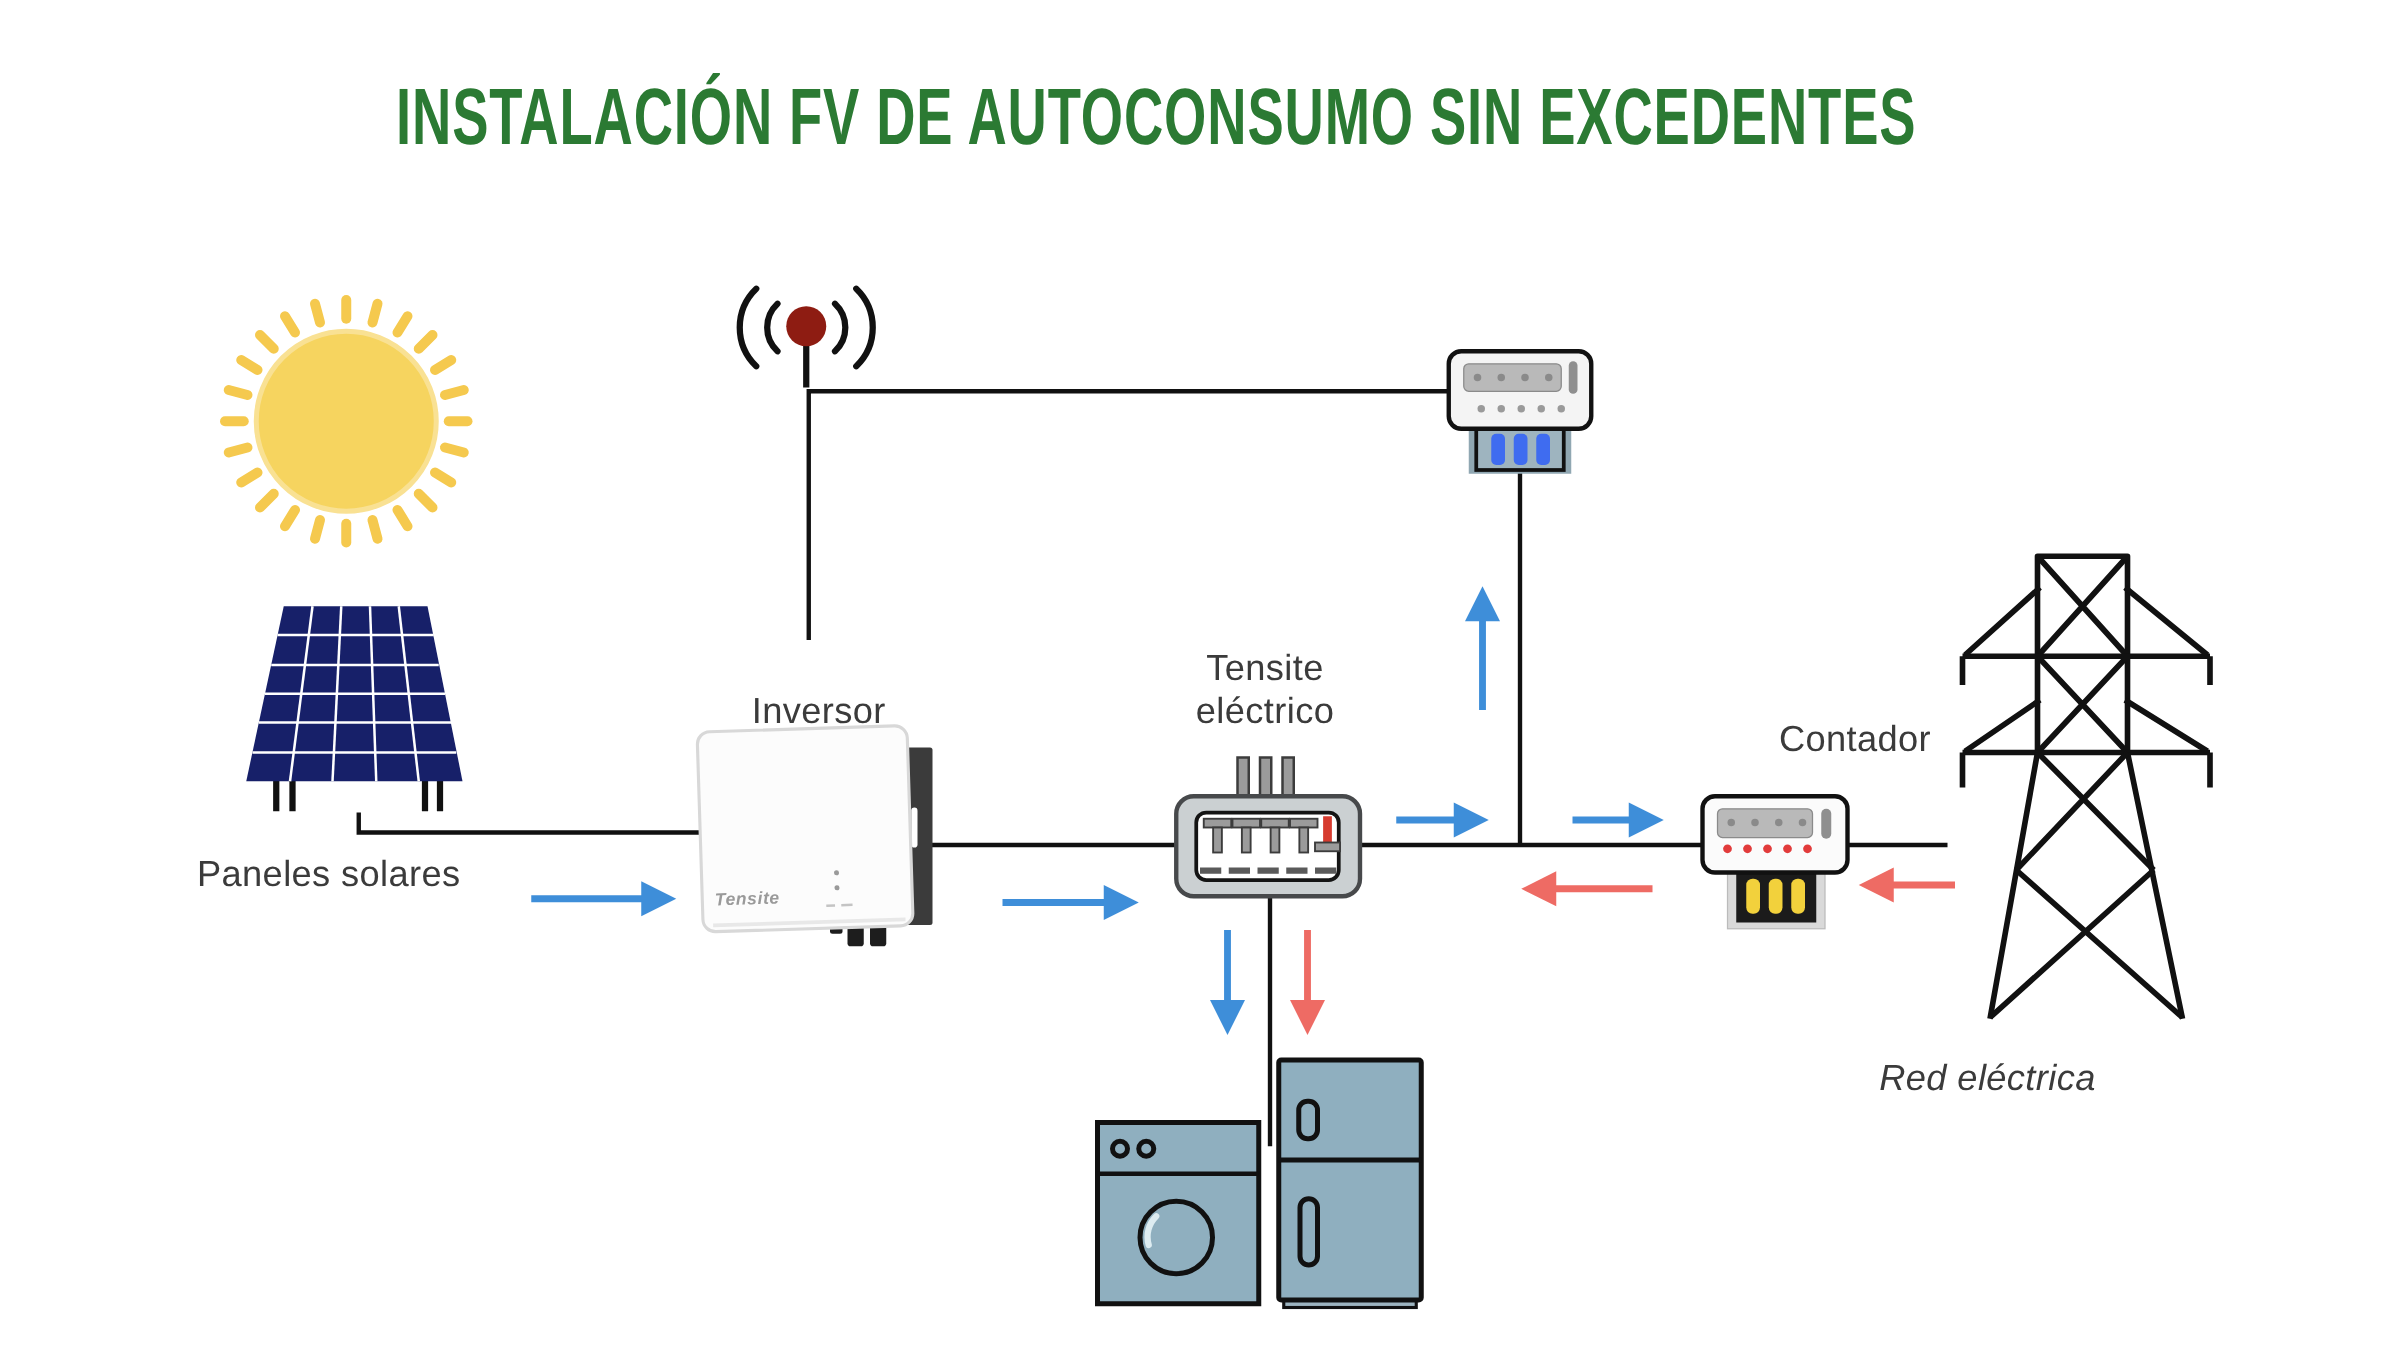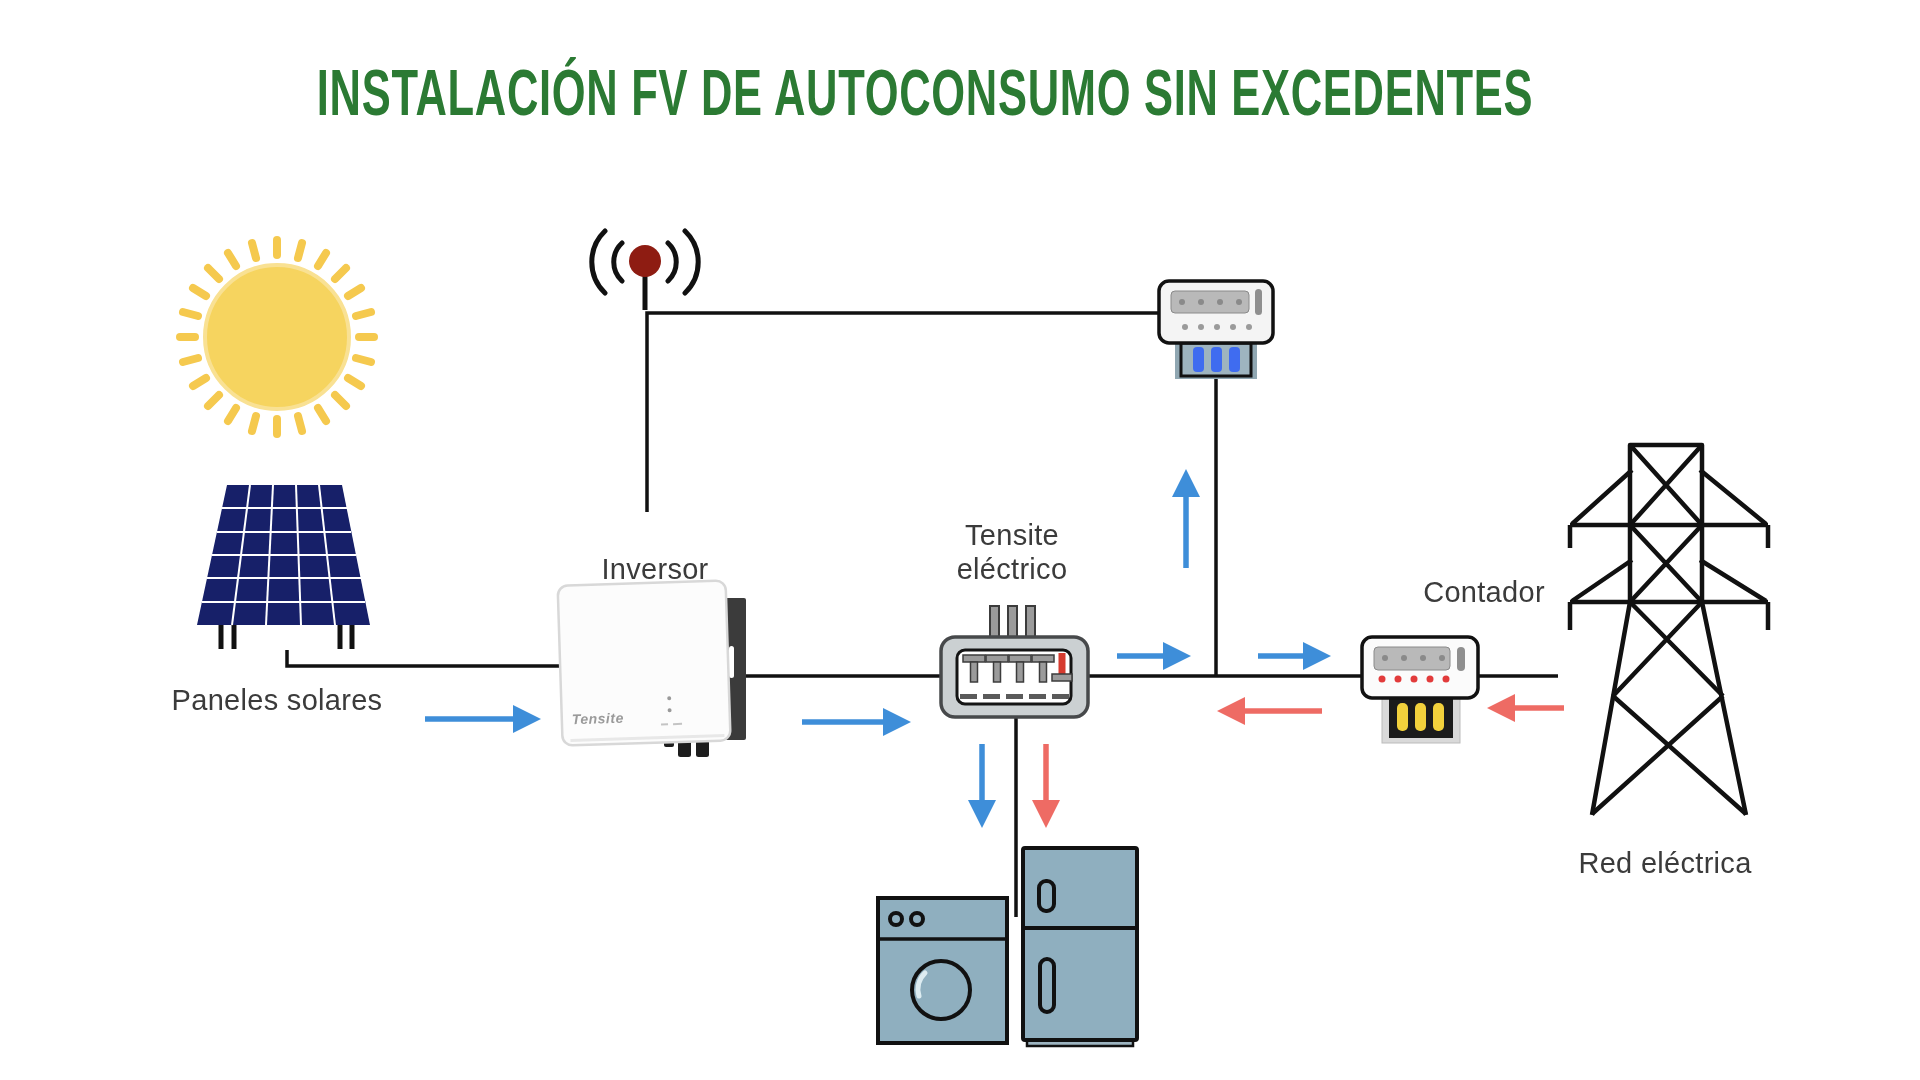--- a/index.html
+++ b/index.html
@@ -269,27 +269,27 @@
       <polygon points="1217,711 1245,697 1245,725"></polygon>
     </g>
     <g class="arrow red">
       <line x1="1564" y1="708" x2="1513" y2="708"></line>
       <polygon points="1487,708 1515,694 1515,722"></polygon>
     </g>
   </svg>
 
   <div class="page-title">INSTALACIÓN FV DE AUTOCONSUMO SIN EXCEDENTES</div>
 
-  <div class="node-label" style="left:162px;top:683px;width:230px;">Paneles solares</div>
+  <div class="node-label" style="left:148px;top:683px;width:230px;">Paneles solares</div>
 
   <div class="node-label" style="left:575px;top:552px;width:160px;">Inversor</div>
 
   <div class="node-label" style="left:932px;top:518px;width:160px;">
     <div>Tensite</div>
     <div>eléctrico</div>
   </div>
 
 
   <div class="node-label" style="left:1404px;top:575px;width:160px;">Contador</div>
 
-  <div class="node-label" style="left:1565px;top:846px;width:200px;">Red eléctrica</div>
+  <div class="node-label" style="left:1490px;top:846px;width:200px;font-style:italic;">Red eléctrica</div>
 
 </div>
 
 </body></html>

